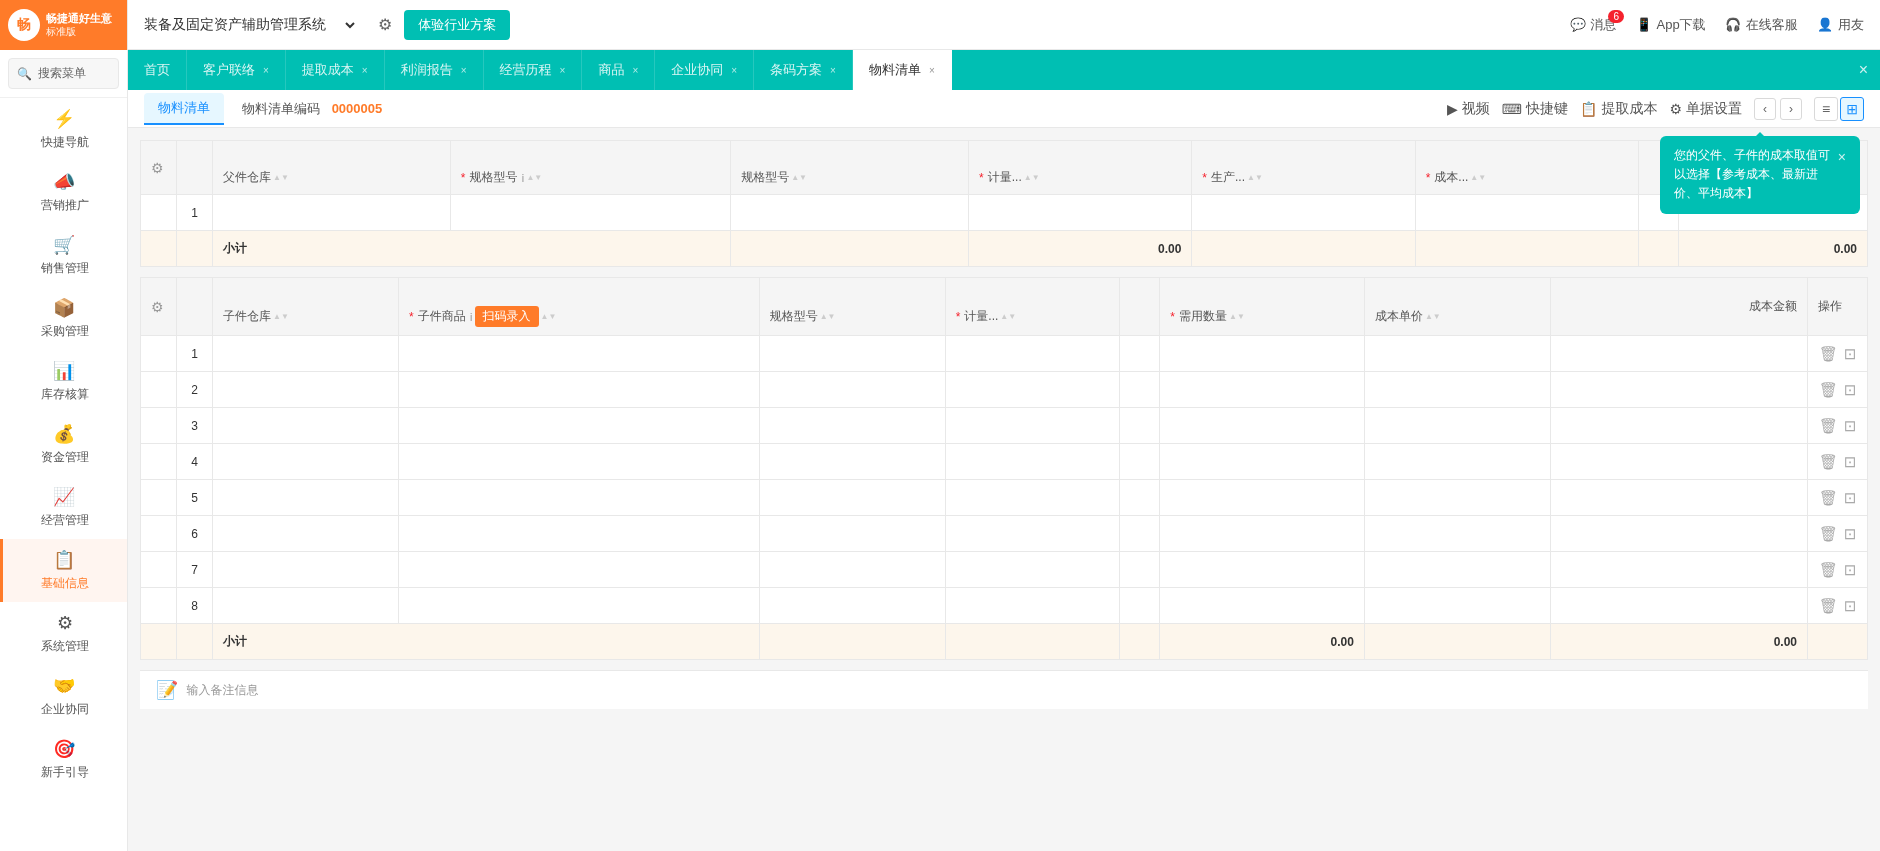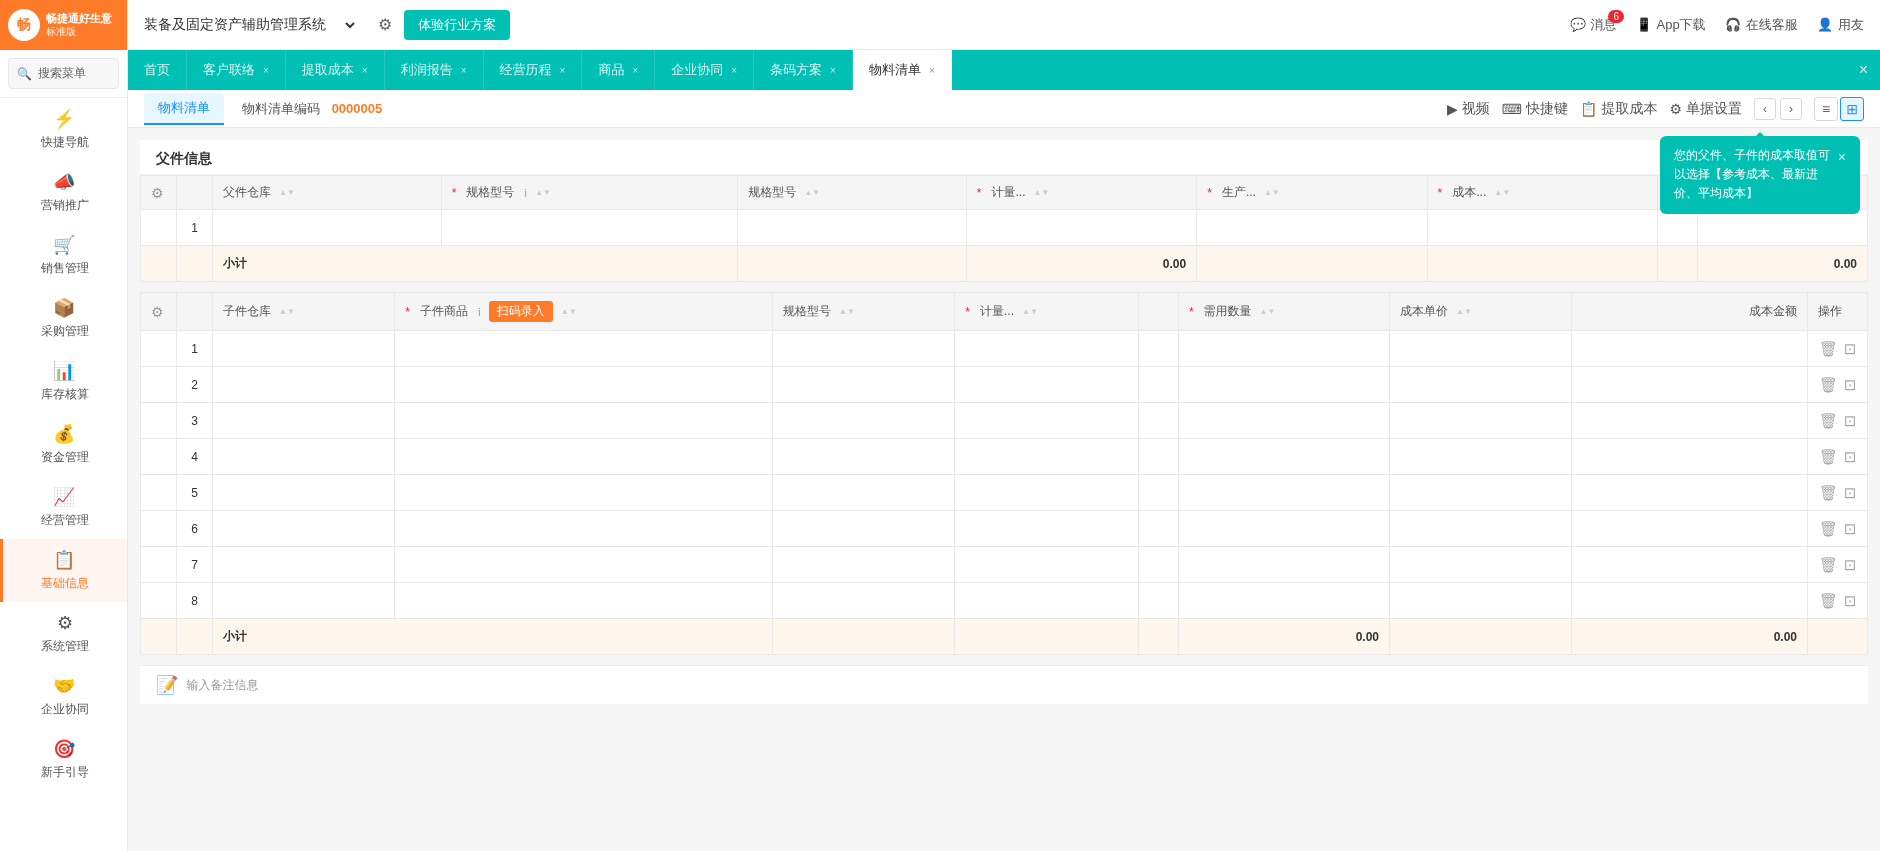--- a/index.html
+++ b/index.html
@@ -363,21 +363,22 @@
     .info-icon {
       font-size: 11px;
       color: #999;
       vertical-align: middle;
       margin-left: 2px;
       cursor: pointer;
     }
     th .th-content {
       display: flex;
       align-items: center;
-      gap: 8px;
+      gap: 2px;
+      margin-top: 20px;
     }
     .th-sorter {
       display: inline-flex;
       flex-direction: column;
       font-size: 8px;
       color: #ccc;
       line-height: 1;
     }
   </style>
 </head>
@@ -553,21 +554,20 @@
   </div>
 
   <div class="content">
 
     <div class="tooltip-box" style="right:20px; top:8px;">
       <span class="tooltip-close">×</span>
       <span>您的父件、子件的成本取值可以选择【参考成本、最新进价、平均成本】</span>
     </div>
 
     <div class="section">
-      <div class="section-title">父件信息</div>
       <table class="data-table">
         <thead>
           <tr>
             <th class="th-setting">
               <span class="gear-icon-sm">⚙</span>
             </th>
             <th style="width:36px;"></th>
             <th>
               <div class="th-content">
                 <span>父件仓库</span>

